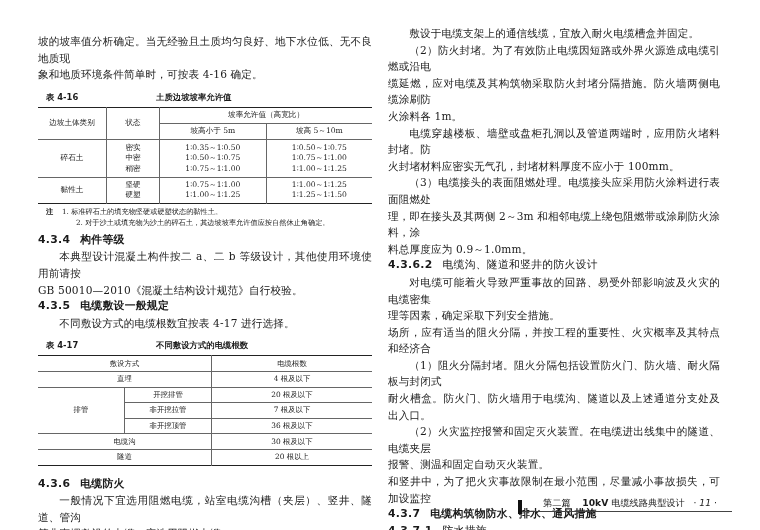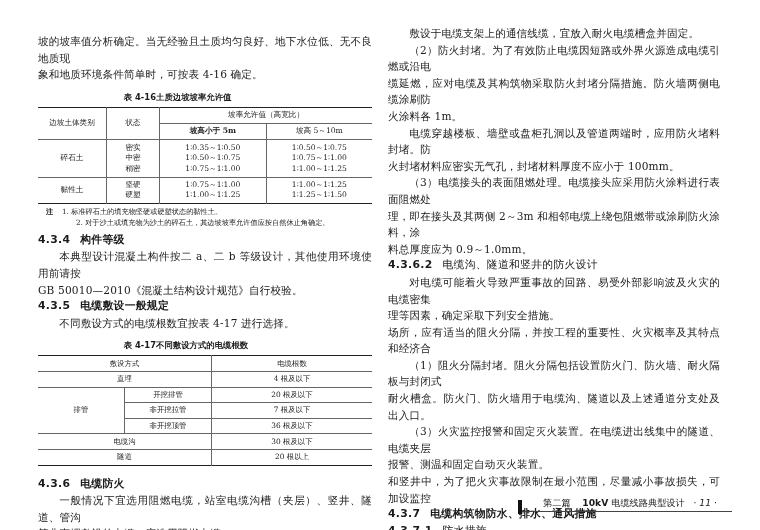--- a/index.html
+++ b/index.html
@@ -10,21 +10,21 @@
   .col-right { left: 388px; width: 332px; }
   .p { font-size: 10.6px; line-height: 16.6px; margin: 0; text-align: justify; letter-spacing: 0.15px; }
   .indent { text-indent: 2em; }
   .h { font-size: 10.8px; line-height: 16.6px; margin: 0; font-weight: bold;
        font-family: "DejaVu Sans", "Liberation Sans", sans-serif; letter-spacing: 0.3px; }
   .h .num { display: inline-block; margin-right: 10px; }
   .h.light { font-weight: normal; }
   .h.light .num { font-weight: bold; }
   .tcap { display: flex; font-size: 8.4px; font-weight: bold; margin: 9px 0 4px 0;
           font-family: "DejaVu Sans", "Liberation Sans", sans-serif; }
-  .tcap .tno { width: 110px; padding-left: 8px; text-align: right; }
+  .tcap .tno { width: 110px; padding-left: 8px; }
   .tcap .ttitle { flex: 1; }
   table { border-collapse: collapse; width: 100%; font-size: 7.6px; color: #222; }
   td, th { font-weight: normal; text-align: center; vertical-align: middle; padding: 0; }
   .t16 { border-top: 1.4px solid #222; border-bottom: 1.4px solid #222; }
   .t16 td { border-bottom: 0.7px solid #666; }
   .t16 .vr { border-right: 0.7px solid #666; }
   .t16 .lines div { line-height: 10.4px; }
   .t17 { border-top: 1.4px solid #222; border-bottom: 1.4px solid #222; font-size: 7.4px; }
   .t17 td { border-bottom: 0.7px solid #666; height: 14.6px; }
   .t17 .vr { border-right: 0.7px solid #666; }
@@ -51,21 +51,21 @@
     <span class="ttitle">土质边坡坡率允许值</span>
   </div>
   <table class="t16">
     <tbody>
         <tr>
       <td class="vr" rowspan="2" style="width:68px;">边坡土体类别</td>
       <td class="vr" rowspan="2" style="width:52px;">状态</td>
       <td colspan="2" style="height:15px;">坡率允许值（高宽比）</td>
     </tr>
     <tr>
-      <td class="vr" style="height:15px;font-weight:bold;">坡高小于 5m</td>
+      <td class="vr" style="height:15px;">坡高小于 5m</td>
       <td style="height:15px;">坡高 5～10m</td>
     </tr>
     <tr>
       <td class="vr">碎石土</td>
       <td class="vr lines" style="padding:3px 6px;">
         <div>密实</div>
         <div>中密</div>
         <div>稍密</div>
       </td>
       <td class="vr lines">
@@ -169,21 +169,21 @@
   <p class="p">料总厚度应为 0.9～1.0mm。</p>
 
   <p class="h light">
     <span class="num">4.3.6.2</span><span>电缆沟、隧道和竖井的防火设计</span>
   </p>
   <p class="p indent">对电缆可能着火导致严重事故的回路、易受外部影响波及火灾的电缆密集</p>
   <p class="p">理等因素，确定采取下列安全措施。</p>
   <p class="p">场所，应有适当的阻火分隔，并按工程的重要性、火灾概率及其特点和经济合</p>
   <p class="p indent">（1）阻火分隔封堵。阻火分隔包括设置防火门、防火墙、耐火隔板与封闭式</p>
   <p class="p">耐火槽盒。防火门、防火墙用于电缆沟、隧道以及上述通道分支处及出入口。</p>
-  <p class="p indent">（3）火灾监控报警和固定灭火装置。在电缆进出线集中的隧道、电缆夹层</p>
+  <p class="p indent">（2）火灾监控报警和固定灭火装置。在电缆进出线集中的隧道、电缆夹层</p>
   <p class="p">报警、测温和固定自动灭火装置。</p>
   <p class="p">和竖井中，为了把火灾事故限制在最小范围，尽量减小事故损失，可加设监控</p>
 
   <p class="h">
     <span class="num">4.3.7</span><span>电缆构筑物防水、排水、通风措施</span>
   </p>
   <p class="h light">
     <span class="num">4.3.7.1</span><span>防水措施</span>
   </p>
 

